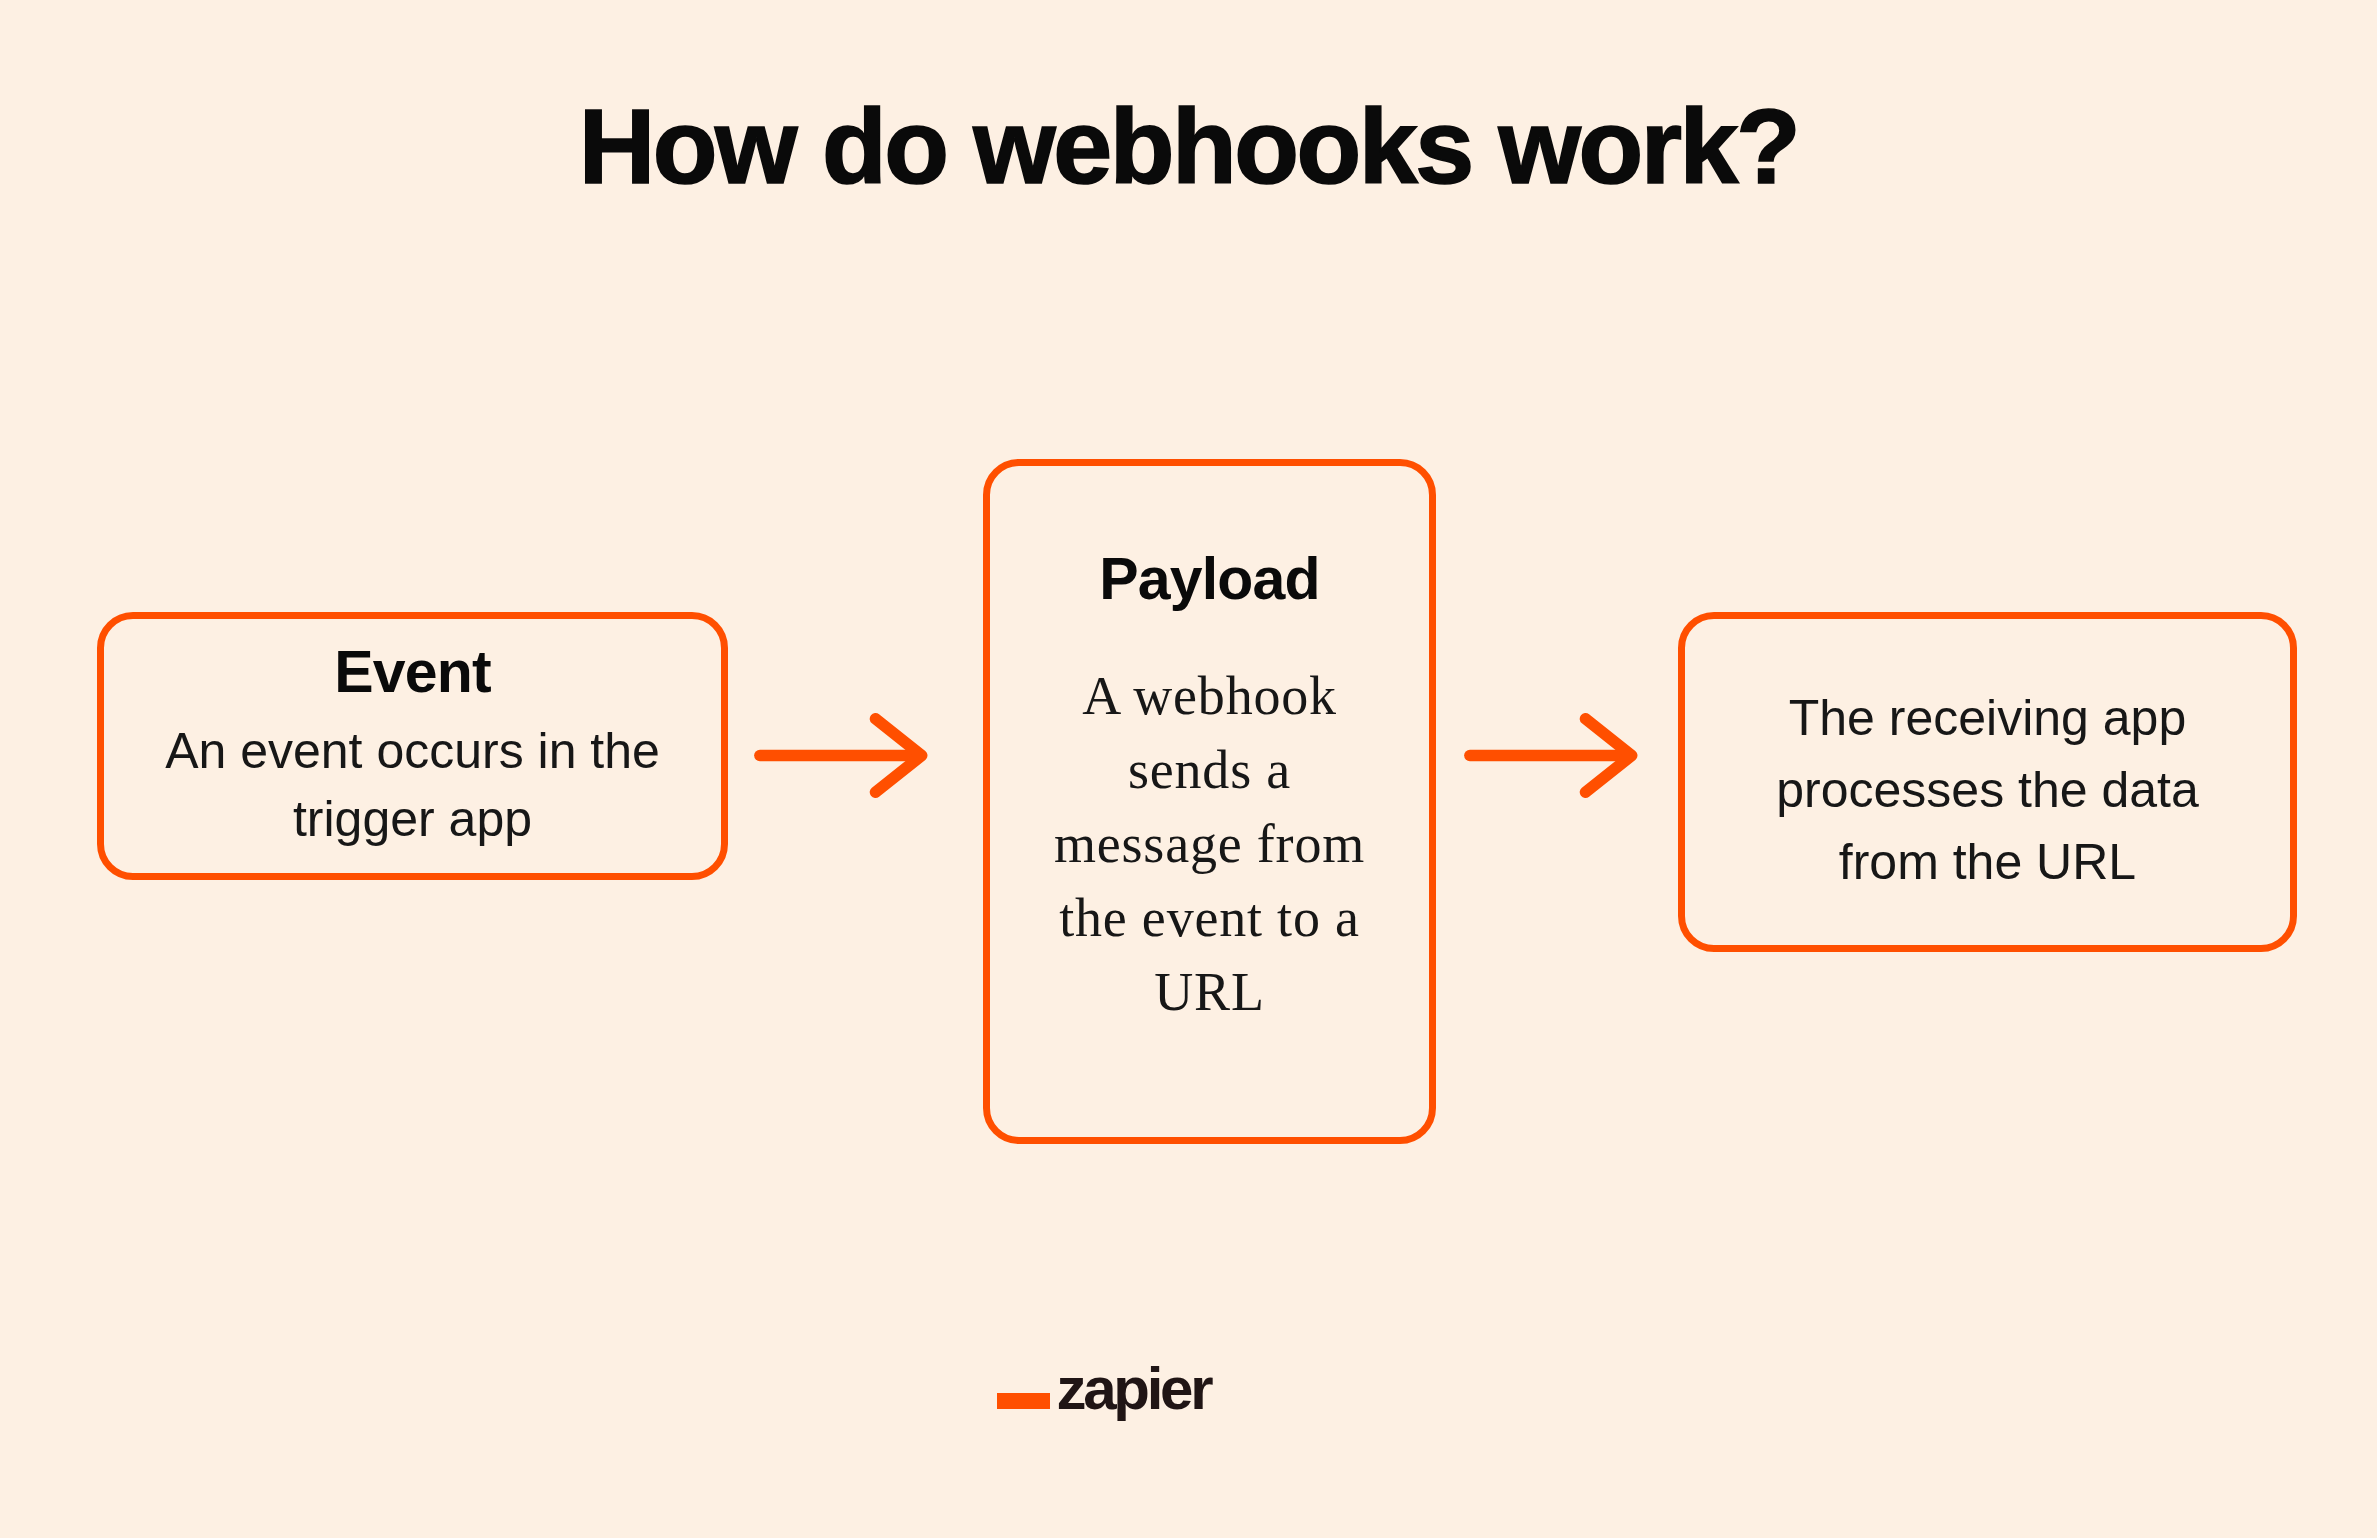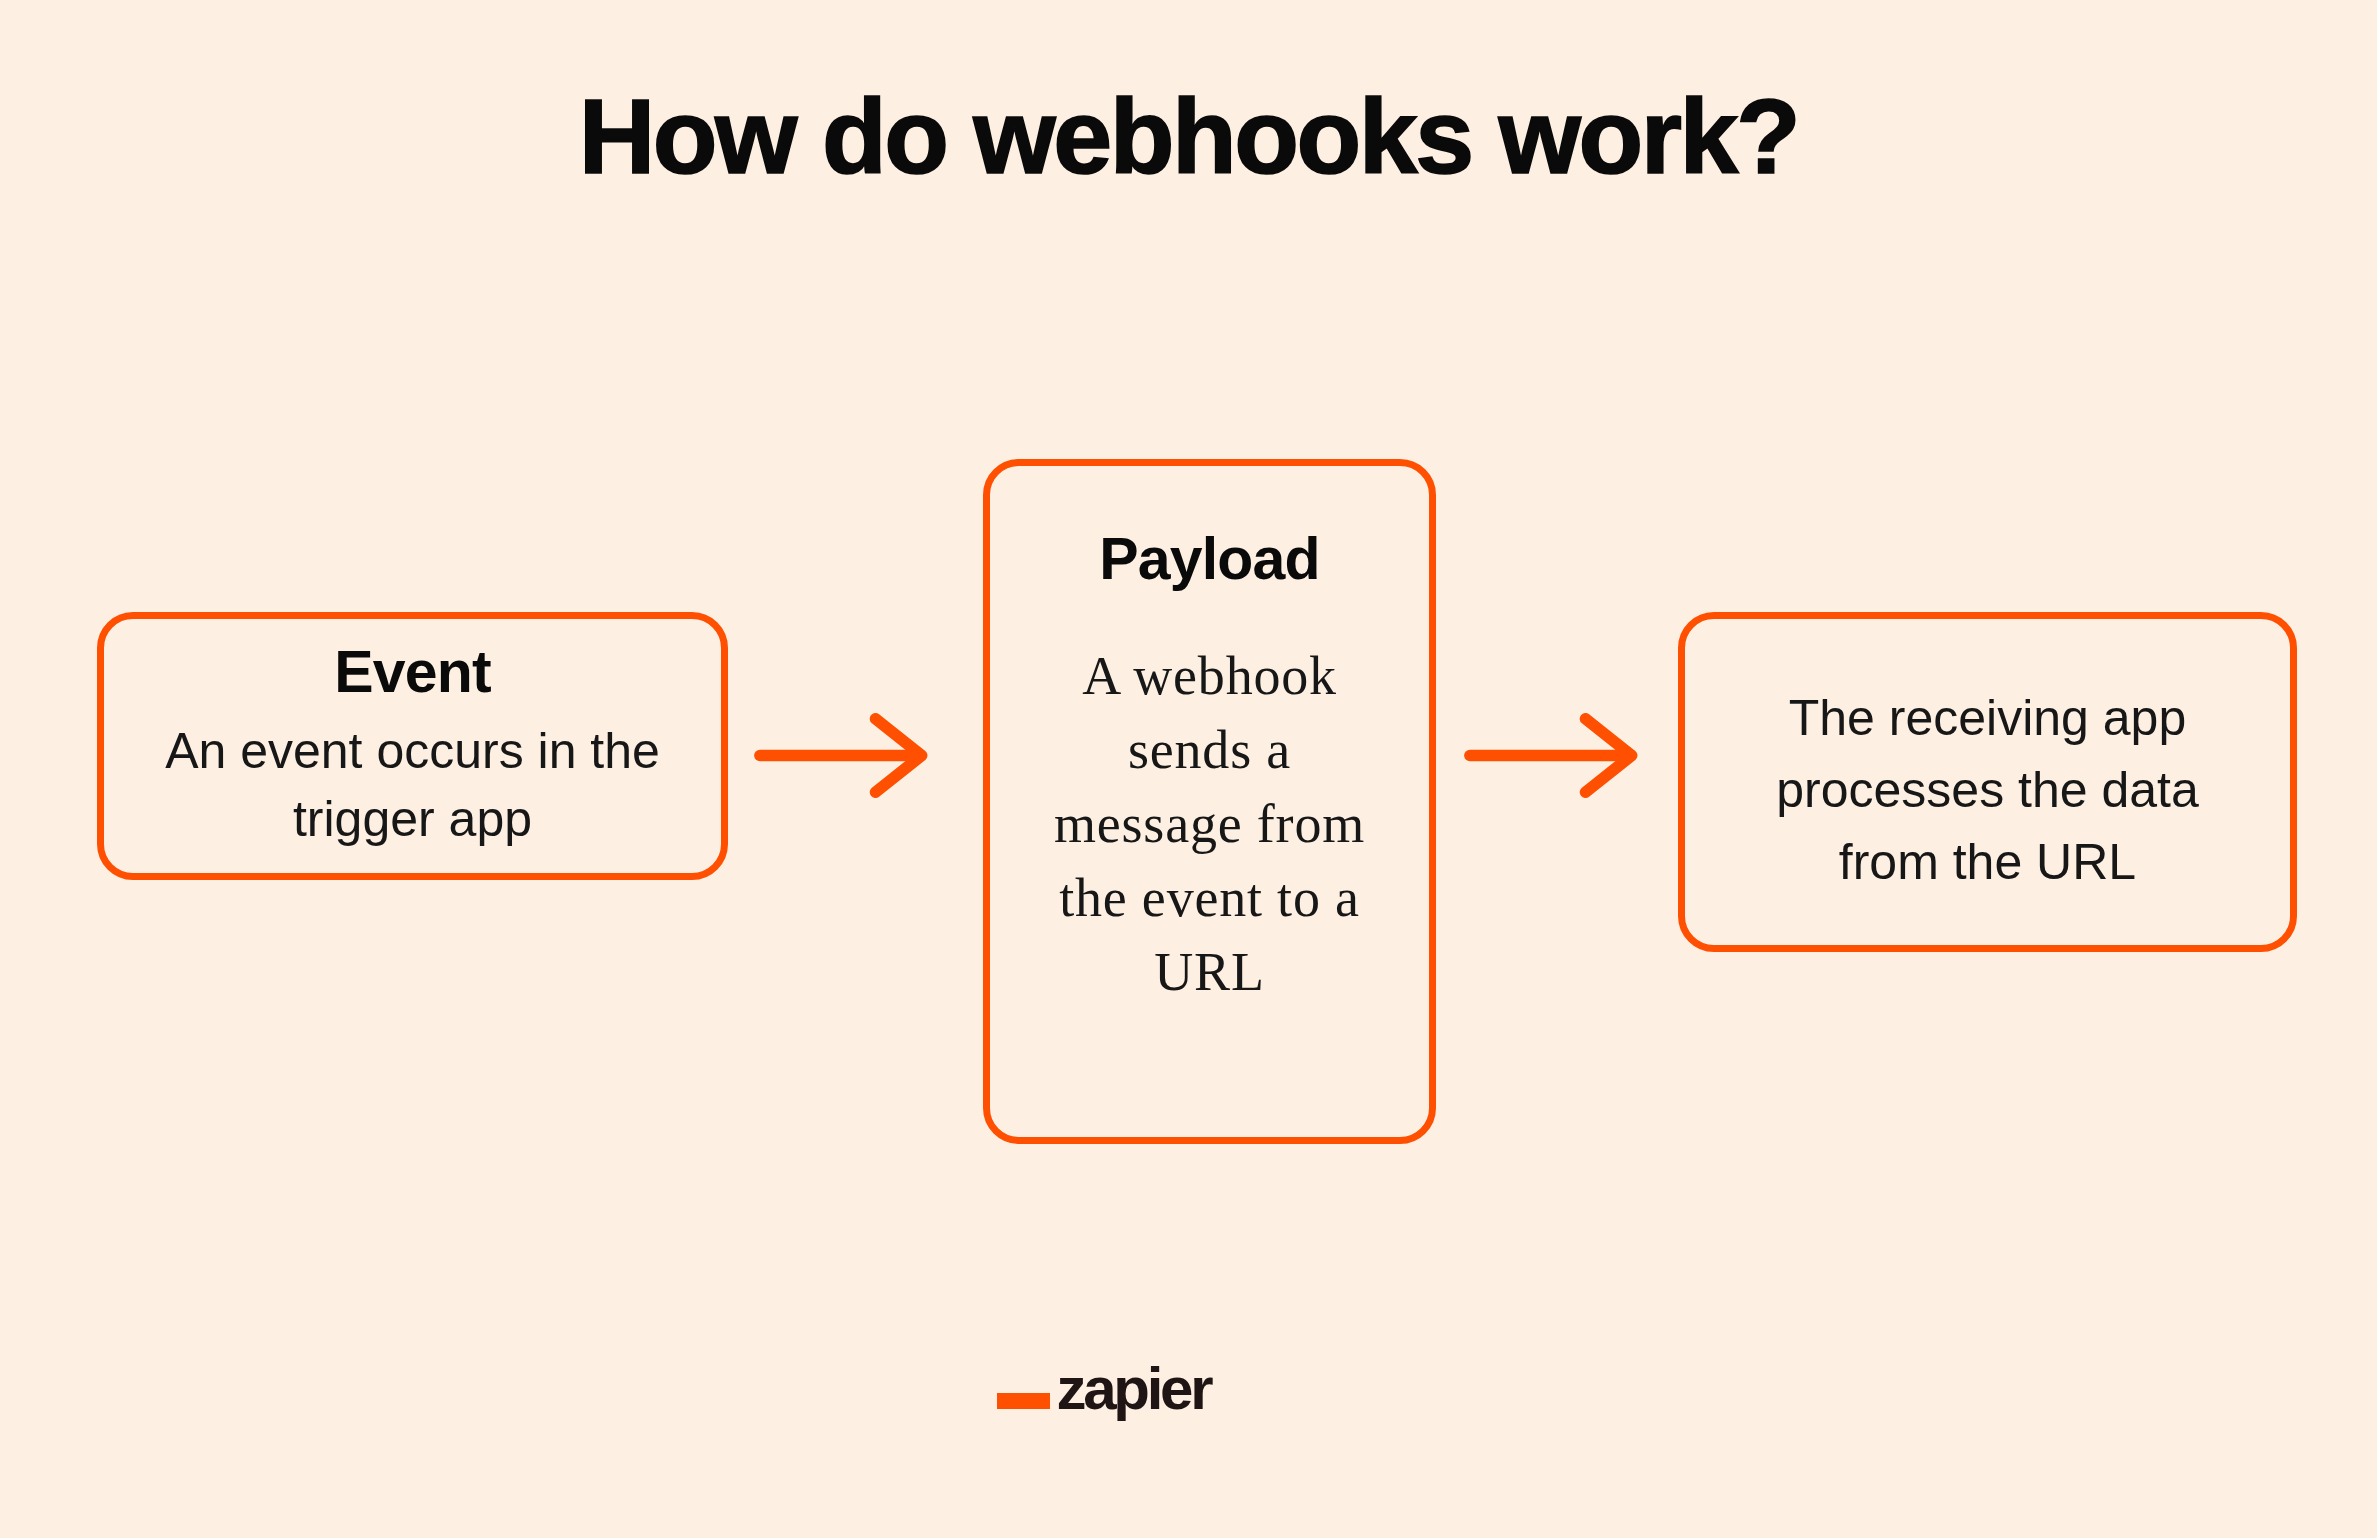--- a/index.html
+++ b/index.html
@@ -15,21 +15,21 @@
     position:relative;
     width:2377px;
     height:1539px;
     background:var(--bg);
     font-family:"Liberation Sans", sans-serif;
     overflow:hidden;
   }
   .main-title{
     position:absolute;
     left:0; right:0;
-    top:83px;
+    top:93px;
     text-align:center;
     font-size:106px;
     font-weight:700;
     letter-spacing:-2.5px;
     color:var(--ink);
     -webkit-text-stroke:1.7px var(--ink);
     line-height:1;
   }
   .step-box{
     position:absolute;
@@ -39,21 +39,21 @@
     text-align:center;
   }
   .box-event{
     left:97px; top:612px;
     width:631px; height:268px;
     padding-top:24px;
   }
   .box-payload{
     left:983px; top:459px;
     width:453px; height:685px;
-    padding-top:64px;
+    padding-top:84px;
   }
   .box-response{
     left:1678px; top:612px;
     width:619px; height:340px;
     padding-top:31px;
   }
   .step-title{
     font-size:59px;
     font-weight:700;
     line-height:1;

